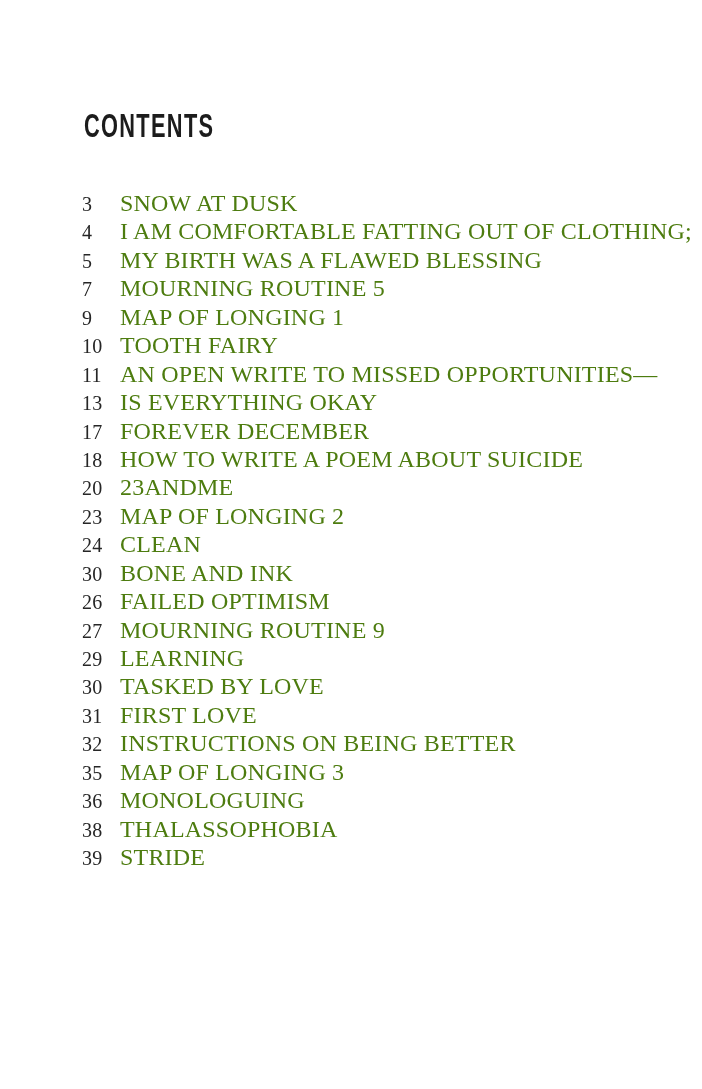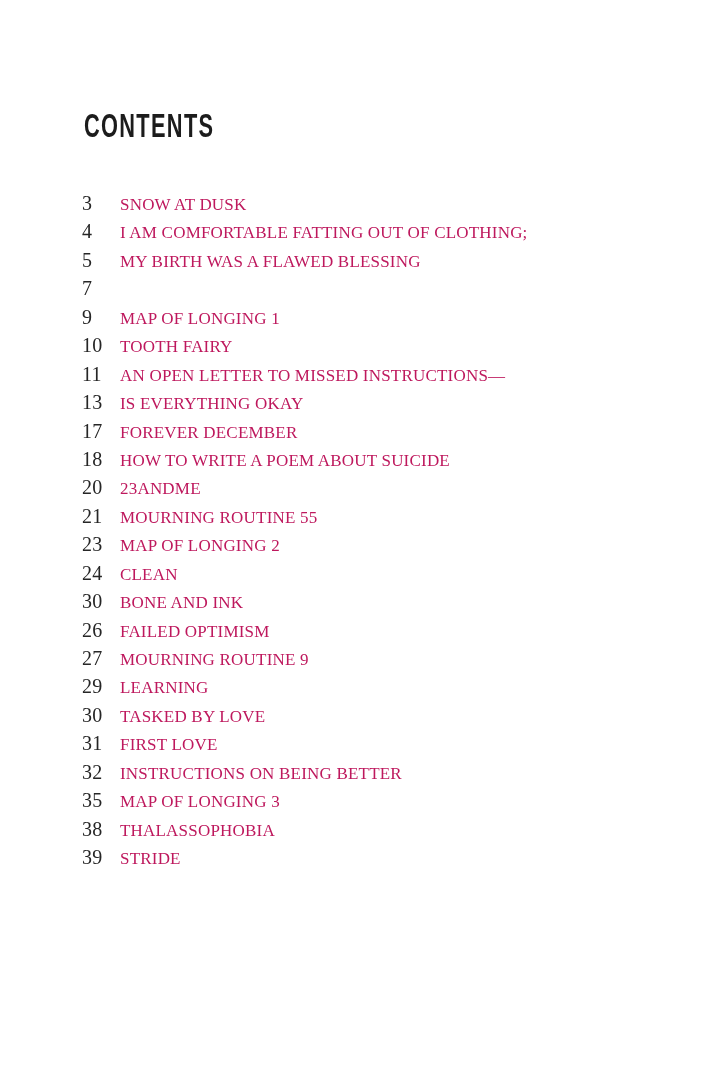--- a/index.html
+++ b/index.html
@@ -48,22 +48,22 @@
   }
 
   .num {
     flex: 0 0 38px;
     font-size: 20px;
     color: #262626;
     letter-spacing: 0.2px;
   }
 
   .entry-title {
-    font-size: 17px;
-    color: #be185d;
+    font-size: 24px;
+    color: #4d7c0f;
     letter-spacing: 0.2px;
   }
 </style>
 </head>
 <body>
 
 <div class="page">
 
   <h1 class="title">CONTENTS</h1>
 
@@ -79,35 +79,36 @@
         <span class="entry-title">I AM COMFORTABLE FATTING OUT OF CLOTHING;</span>
       </div>
 
       <div class="row">
         <span class="num">5</span>
         <span class="entry-title">MY BIRTH WAS A FLAWED BLESSING</span>
       </div>
 
       <div class="row">
         <span class="num">7</span>
+        <span class="entry-title">MOURNING ROUTINE 5</span>
       </div>
 
       <div class="row">
         <span class="num">9</span>
         <span class="entry-title">MAP OF LONGING 1</span>
       </div>
 
       <div class="row">
         <span class="num">10</span>
         <span class="entry-title">TOOTH FAIRY</span>
       </div>
 
       <div class="row">
         <span class="num">11</span>
-        <span class="entry-title">AN OPEN LETTER TO MISSED INSTRUCTIONS—</span>
+        <span class="entry-title">AN OPEN WRITE TO MISSED OPPORTUNITIES—</span>
       </div>
 
       <div class="row">
         <span class="num">13</span>
         <span class="entry-title">IS EVERYTHING OKAY</span>
       </div>
 
 
 
       <div class="row">
@@ -118,24 +119,20 @@
       <div class="row">
         <span class="num">18</span>
         <span class="entry-title">HOW TO WRITE A POEM ABOUT SUICIDE</span>
       </div>
 
       <div class="row">
         <span class="num">20</span>
         <span class="entry-title">23ANDME</span>
       </div>
 
-      <div class="row">
-        <span class="num">21</span>
-        <span class="entry-title">MOURNING ROUTINE 55</span>
-      </div>
 
       <div class="row">
         <span class="num">23</span>
         <span class="entry-title">MAP OF LONGING 2</span>
       </div>
 
       <div class="row">
         <span class="num">24</span>
         <span class="entry-title">CLEAN</span>
       </div>
@@ -174,20 +171,24 @@
         <span class="num">32</span>
         <span class="entry-title">INSTRUCTIONS ON BEING BETTER</span>
       </div>
 
 
       <div class="row">
         <span class="num">35</span>
         <span class="entry-title">MAP OF LONGING 3</span>
       </div>
 
+      <div class="row">
+        <span class="num">36</span>
+        <span class="entry-title">MONOLOGUING</span>
+      </div>
 
       <div class="row">
         <span class="num">38</span>
         <span class="entry-title">THALASSOPHOBIA</span>
       </div>
 
       <div class="row">
         <span class="num">39</span>
         <span class="entry-title">STRIDE</span>
       </div>

